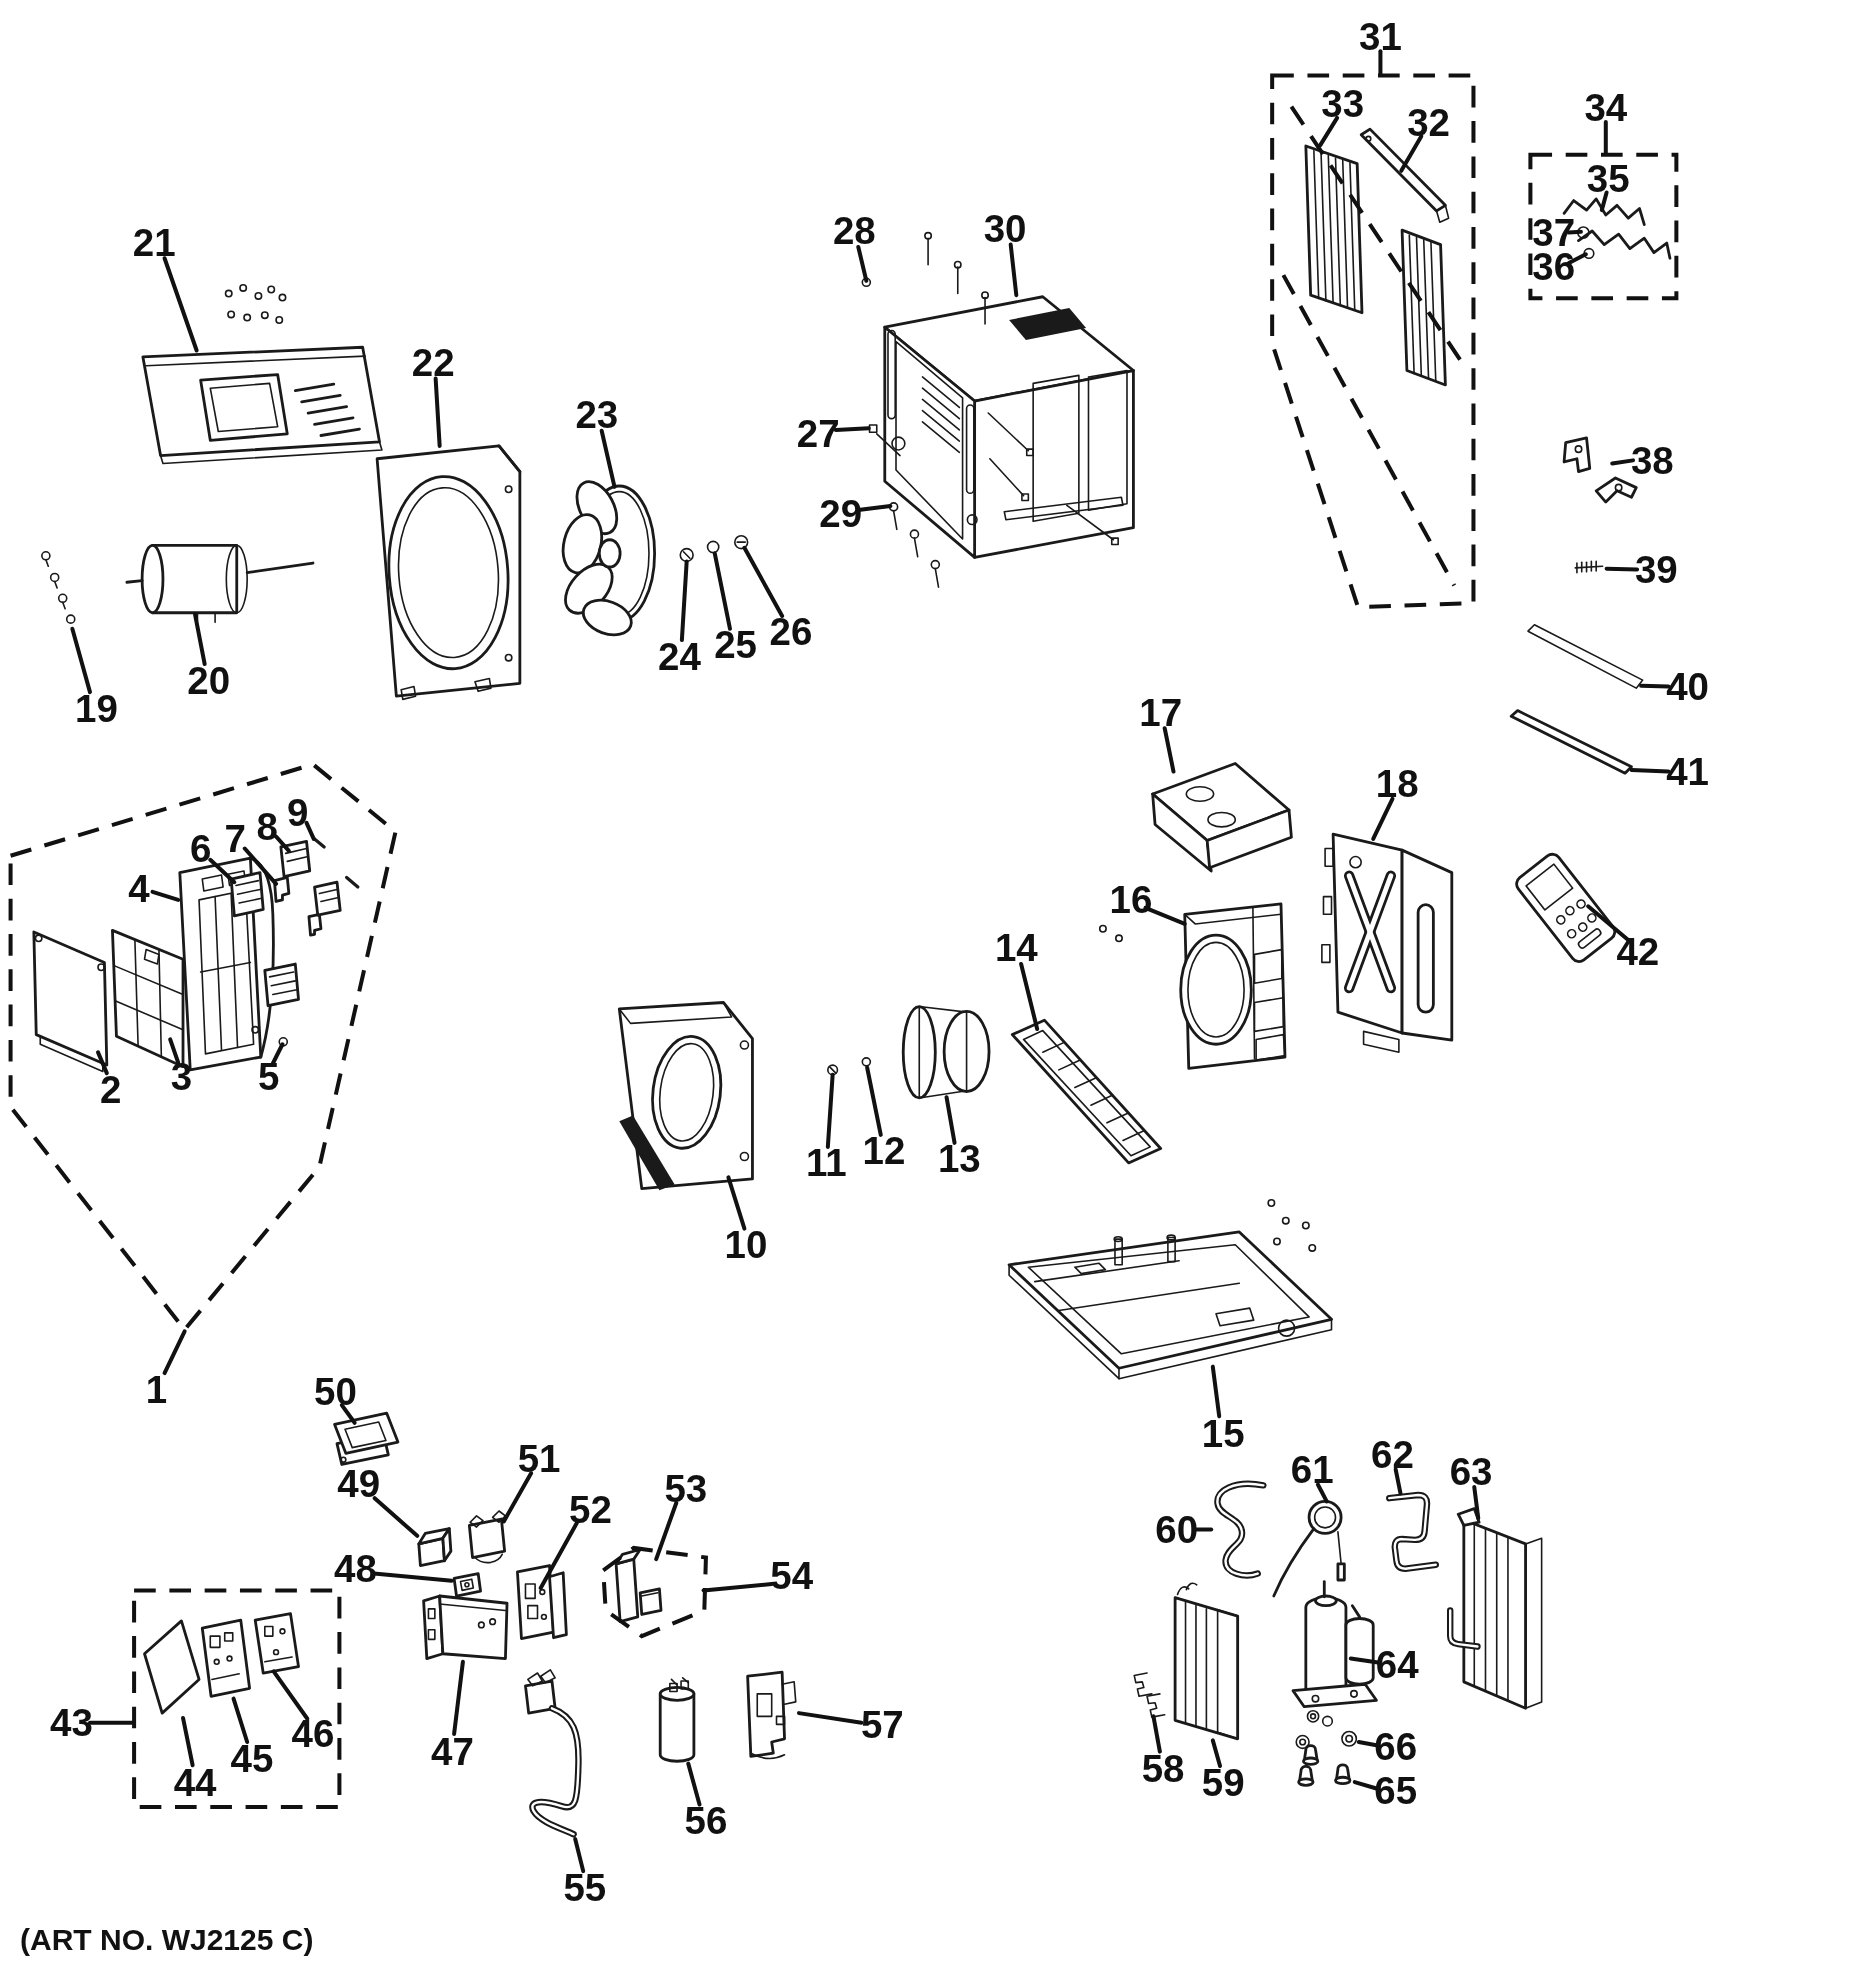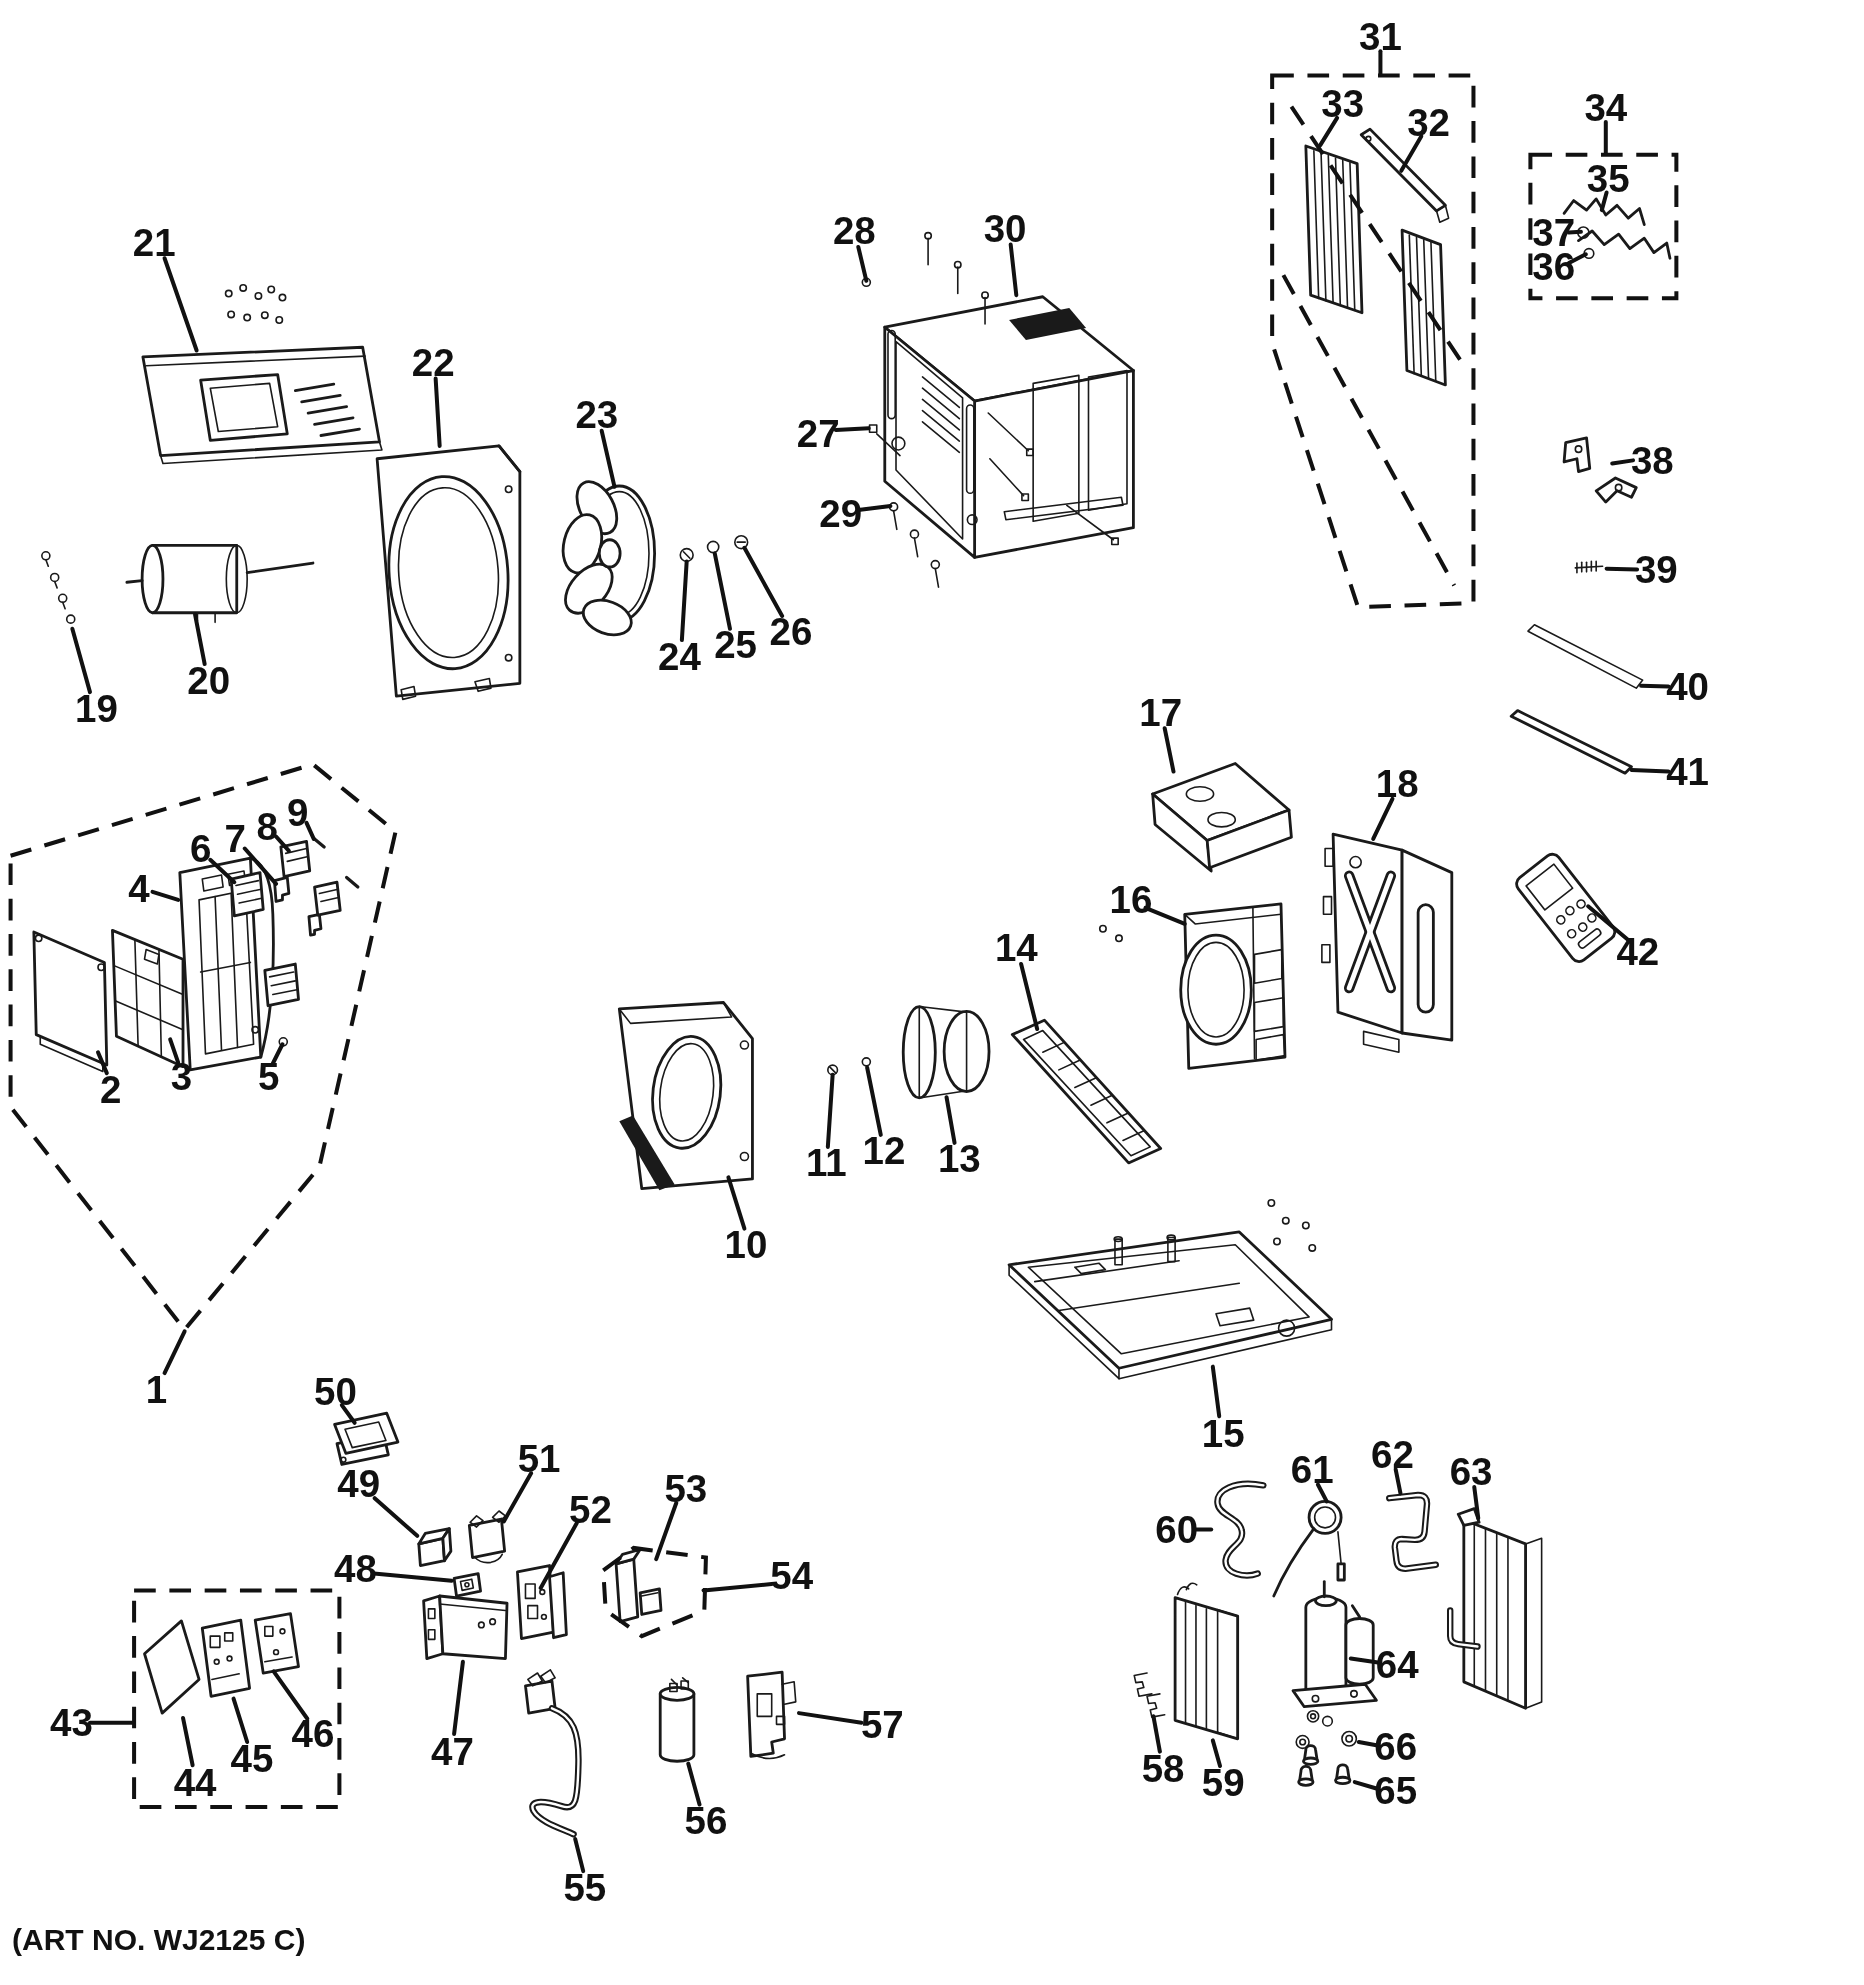--- a/index.html
+++ b/index.html
@@ -7,21 +7,21 @@
   svg{position:absolute;left:0;top:0;}
   .part{fill:none;stroke:#1a1a1a;stroke-width:3.5;stroke-linejoin:round;stroke-linecap:round;}
   .part-thin{fill:none;stroke:#1a1a1a;stroke-width:2;stroke-linejoin:round;stroke-linecap:round;}
   .part-w{fill:#fff;stroke:#1a1a1a;stroke-width:3.5;stroke-linejoin:round;stroke-linecap:round;}
   .ink{fill:#1a1a1a;stroke:none;}
   .tube{fill:none;stroke:#1a1a1a;stroke-width:8;stroke-linecap:round;stroke-linejoin:round;}
   .tubecore{fill:none;stroke:#fff;stroke-width:3;stroke-linecap:round;stroke-linejoin:round;}
   .callout-text{font:700 48px "Liberation Sans",sans-serif;fill:#111;}
   .leader{fill:none;stroke:#111;stroke-width:5;stroke-linecap:round;}
   .dashedline{fill:none;stroke:#111;stroke-width:5;stroke-dasharray:27 17;stroke-linecap:butt;stroke-linejoin:miter;}
-  #art-number{position:absolute;left:12px;top:1923px;font:700 30px "Liberation Sans",sans-serif;color:#111;white-space:nowrap;}
+  #art-number{position:absolute;left:20px;top:1923px;font:700 30px "Liberation Sans",sans-serif;color:#111;white-space:nowrap;}
 </style>
 </head>
 <body>
 
 <svg id="diagram" width="1865" height="1985" viewBox="0 0 2325 2475" xmlns="http://www.w3.org/2000/svg">
   <defs>
     <pattern id="fins" patternUnits="userSpaceOnUse" width="5" height="6">
       <rect width="5" height="6" fill="#fff"></rect>
         <line x1="0" y1="3" x2="5" y2="3" stroke="#1a1a1a" stroke-width="2"></line>
     </pattern>

